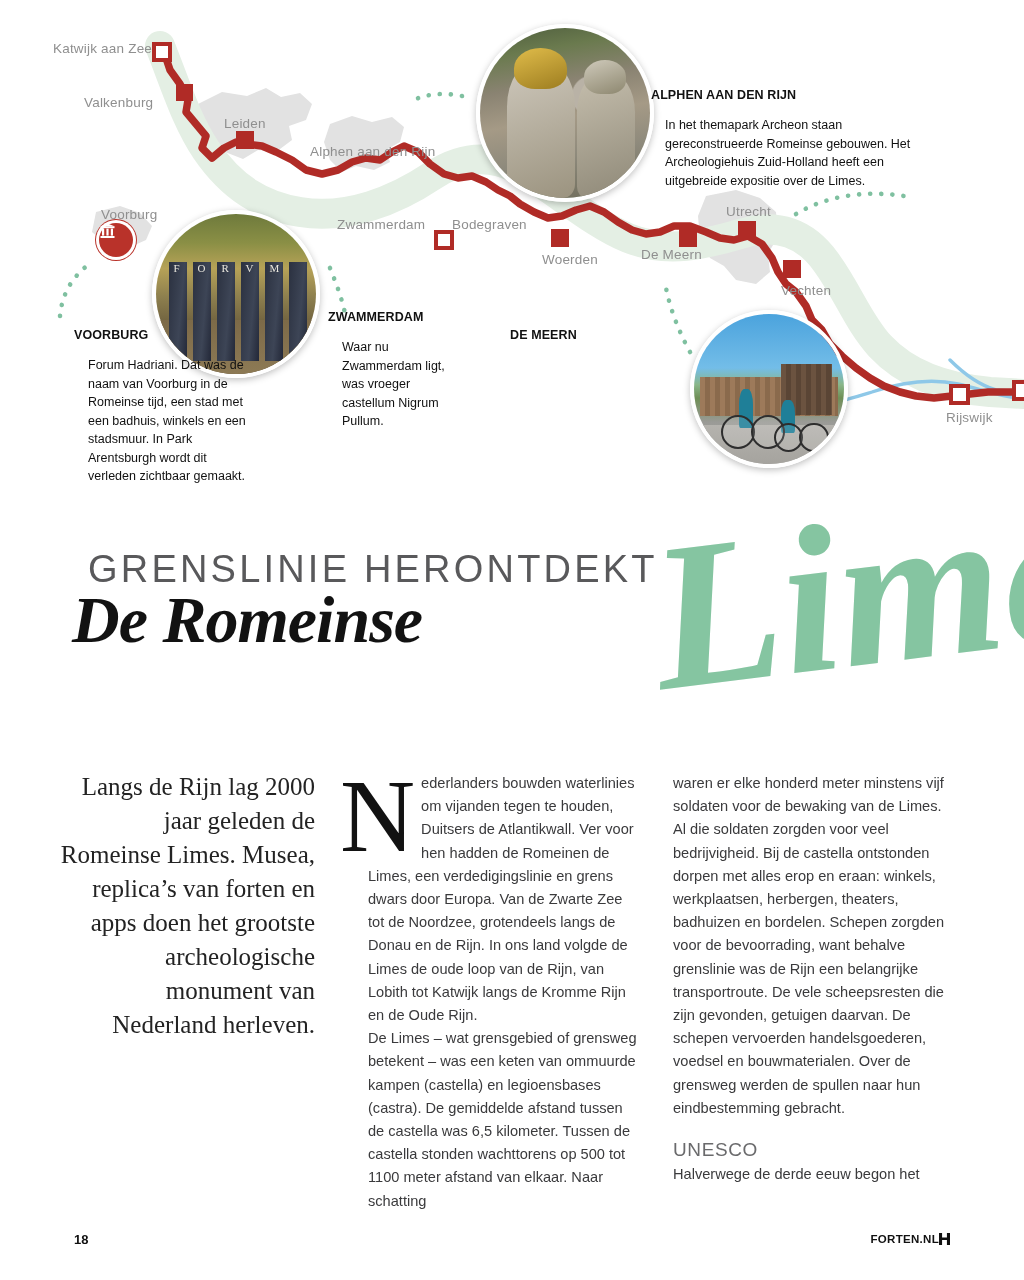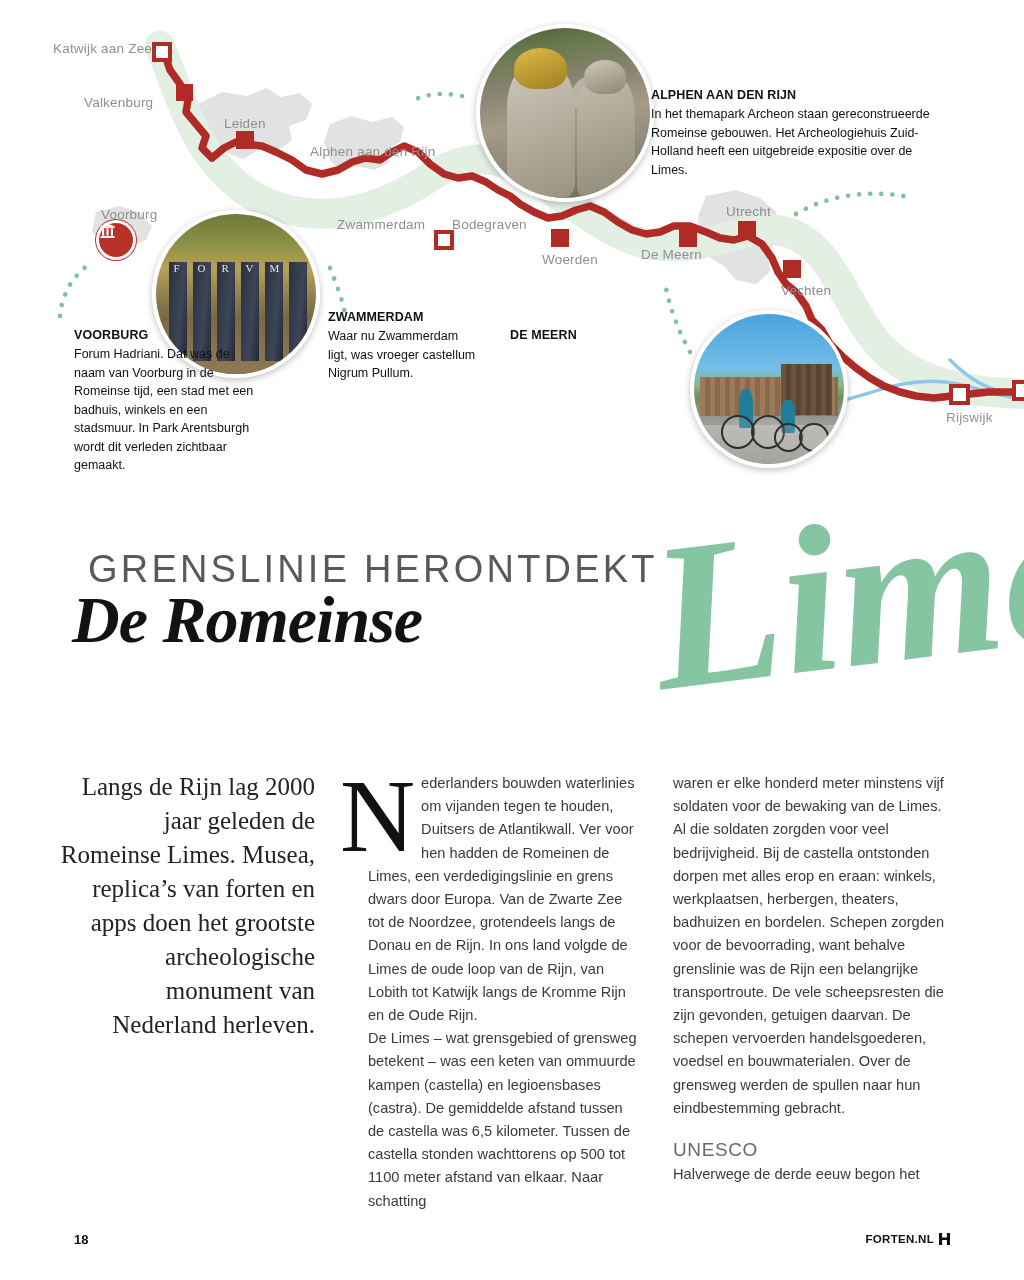--- a/index.html
+++ b/index.html
@@ -103,21 +103,21 @@
   }
 
   
   .cap{position:absolute;}
   .cap h4{
     margin:0 0 3px 0;font-size:12.5px;font-weight:bold;
     letter-spacing:.1px;color:#111;
     font-family:"Liberation Sans", sans-serif;
   }
   .cap p{
-    margin:0;font-size:12.5px;line-height:18.5px;color:#111;
+    margin:14px;font-size:12.5px;line-height:18.5px;color:#111;
     font-family:"Liberation Sans", sans-serif;
   }
 
   
   .pin{
     position:absolute;width:34px;height:34px;border-radius:50%;
     background:#b9322a;display:flex;align-items:center;justify-content:center;
     box-shadow:0 0 0 3px #fff, 0 0 0 4px #b9322a;
   }
   .pin svg{display:block;}
@@ -171,21 +171,21 @@
   }
 
   
   .folio{
     position:absolute;left:74px;top:1232px;
     font-size:13px;font-weight:bold;color:#111;
   }
   .brand{
     position:absolute;right:74px;top:1233px;
     font-size:11.5px;font-weight:bold;letter-spacing:.3px;color:#111;
-    display:flex;align-items:center;gap:5px;
+    display:flex;align-items:center;
   }
   .brand .mark{
     display:inline-block;width:11px;height:12px;background:#111;
     clip-path:polygon(0 0,28% 0,28% 38%,72% 38%,72% 0,100% 0,100% 100%,72% 100%,72% 58%,28% 58%,28% 100%,0 100%);
   }
 </style>
 </head>
 <body>
 
 <div class="page">

